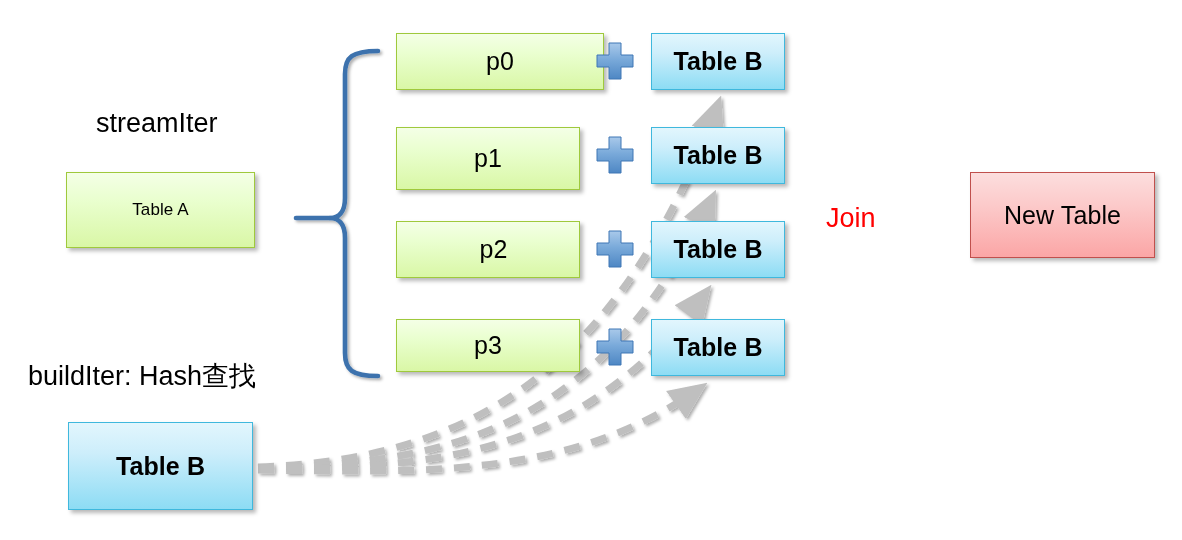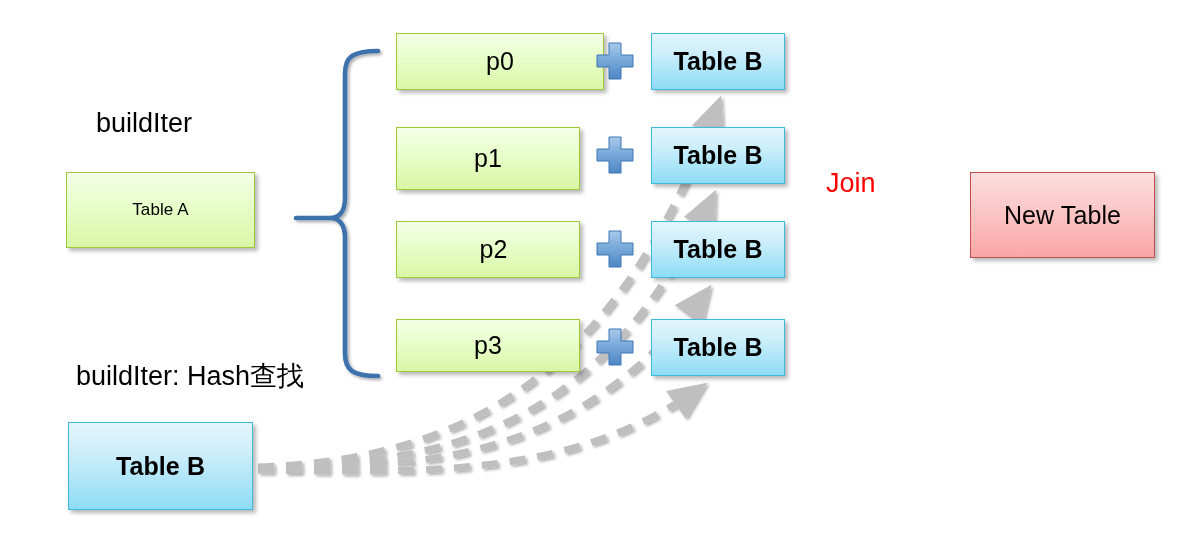--- a/index.html
+++ b/index.html
@@ -52,20 +52,21 @@
   }
 
   
   .caption {
     position: absolute;
     color: #000000;
     white-space: nowrap;
   }
   .caption.join {
     color: #ff0000;
+    margin-top: 35px;
   }
 
   
   .plus {
     position: absolute;
     width: 42px;
     height: 42px;
   }
 </style>
 </head>
@@ -102,27 +103,27 @@
       <path d="M 258,468 C 450,464 600,430 712,198" marker-end="url(#grayArrow)"></path>
       <path d="M 258,469 C 430,468 580,460 706,292" marker-end="url(#grayArrow)"></path>
       <path d="M 258,470 C 420,472 570,480 700,388" marker-end="url(#grayArrow)"></path>
     </g>
 
     <g filter="url(#softShadow)">
       <line x1="800" y1="211" x2="942" y2="211" stroke="#4a7ebb" stroke-width="4.4" marker-end="url(#blueArrow)"></line>
     </g>
   </svg>
 
-  <div class="caption" style="left:96px; top:108px; font-size:27px;">buildIter</div>
+  <div class="caption" style="left:96px; top:108px; font-size:27px;">streamIter</div>
 
   <div class="node green" style="left:66px; top:172px; width:189px; height:76px; font-size:17px;">
     <span>Table A</span>
   </div>
 
-  <div class="caption" style="left:28px; top:358px; font-size:27px;margin-left:48px;">buildIter: Hash查找</div>
+  <div class="caption" style="left:28px; top:358px; font-size:27px;">buildIter: Hash查找</div>
 
   <div class="node blue" style="left:68px; top:422px; width:185px; height:88px; font-size:25px;">
     <span>Table B</span>
   </div>
 
   <div class="node green" style="left:396px; top:33px; width:208px; height:57px; font-size:25px;">
     <span>p0</span>
   </div>
   <div class="plus" style="left:594px; top:40px;">
     <svg viewBox="0 0 42 42" width="42" height="42">

